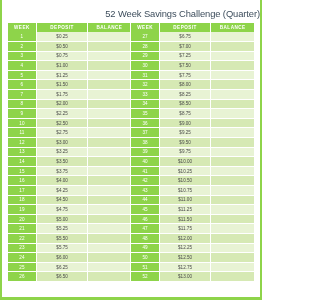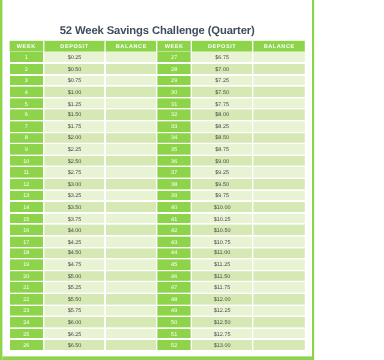--- a/index.html
+++ b/index.html
@@ -17,26 +17,26 @@
     height: 300px;
     position: relative;
     background: #ffffff;
     border: 2px solid #8ed44a;
     border-top: none;
     border-bottom: none;
     padding: 0;
   }
 
   #title {
-    text-align: center;
+    text-align: right;
     font-size: 9.4px;
-    font-weight: bold;
+    font-weight: normal;
     color: #3d4d5c;
     letter-spacing: -0.1px;
-    padding-top: 19px;
+    padding-top: 8px;
     padding-bottom: 4px;
     line-height: 11px;
   }
 
   #table-wrap {
     padding: 0 6px 4px 6px;
   }
 
   table {
     width: 100%;

